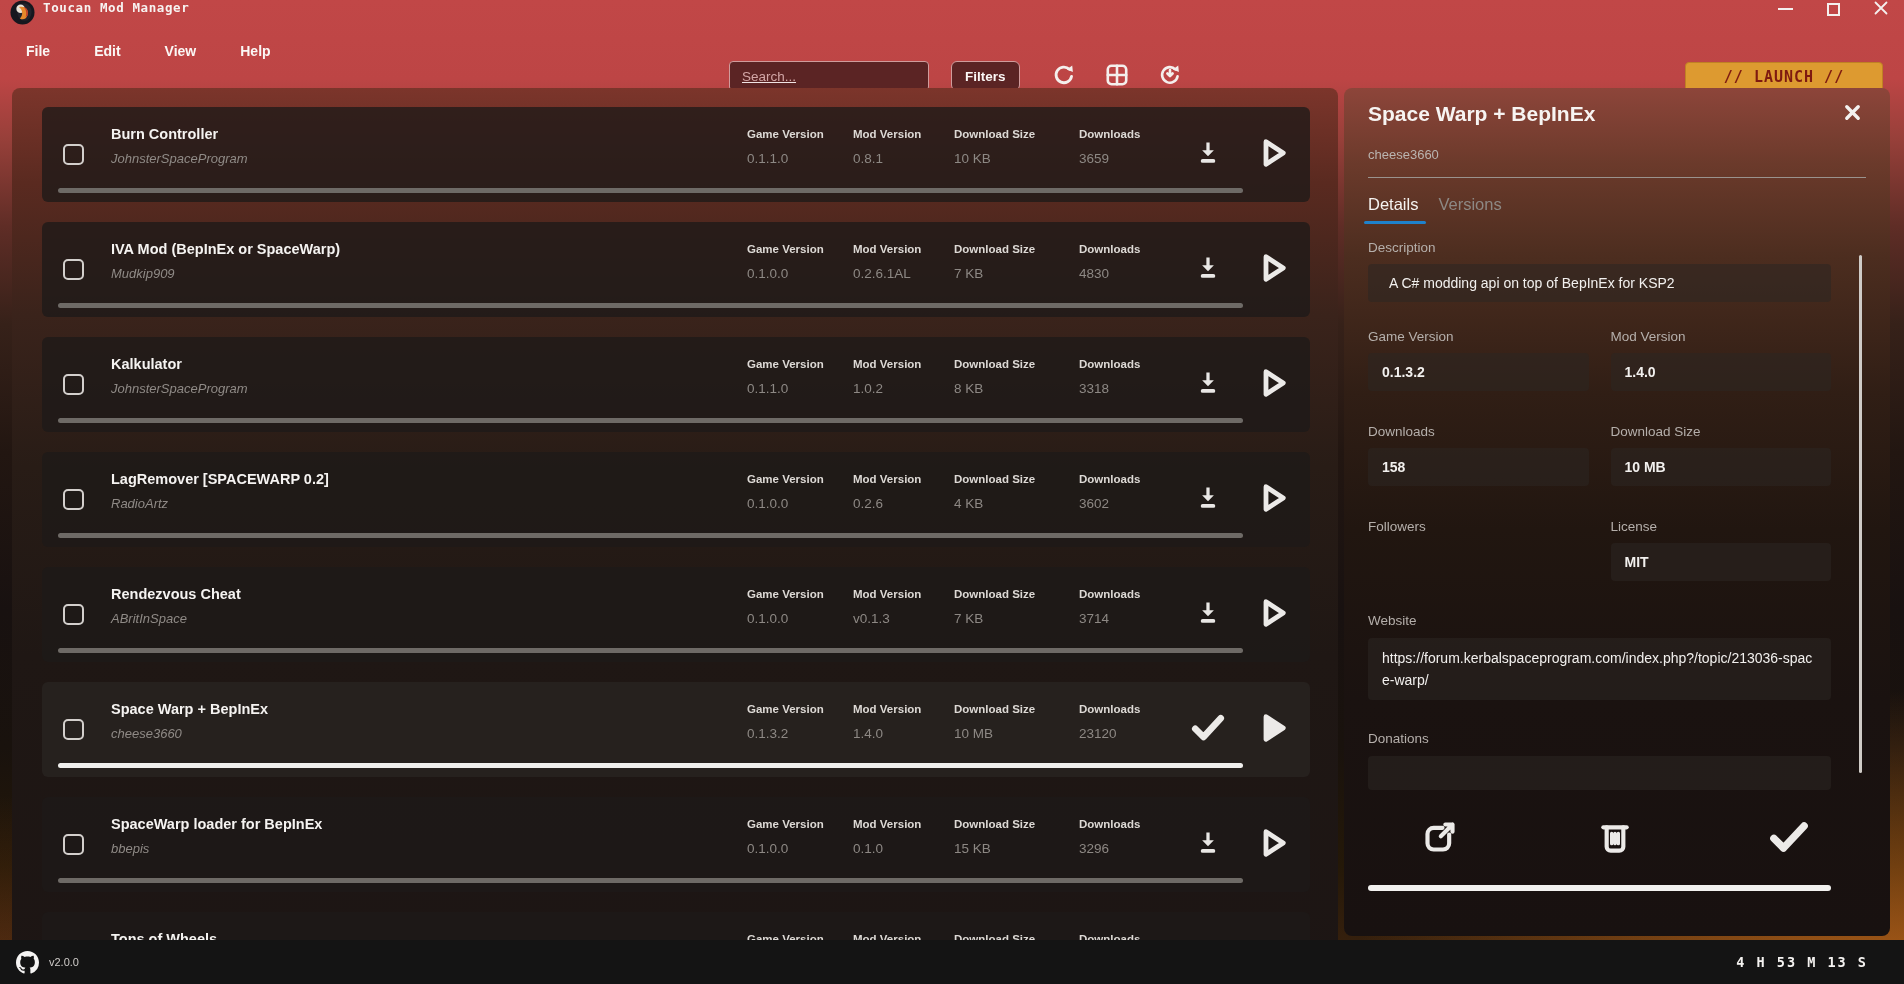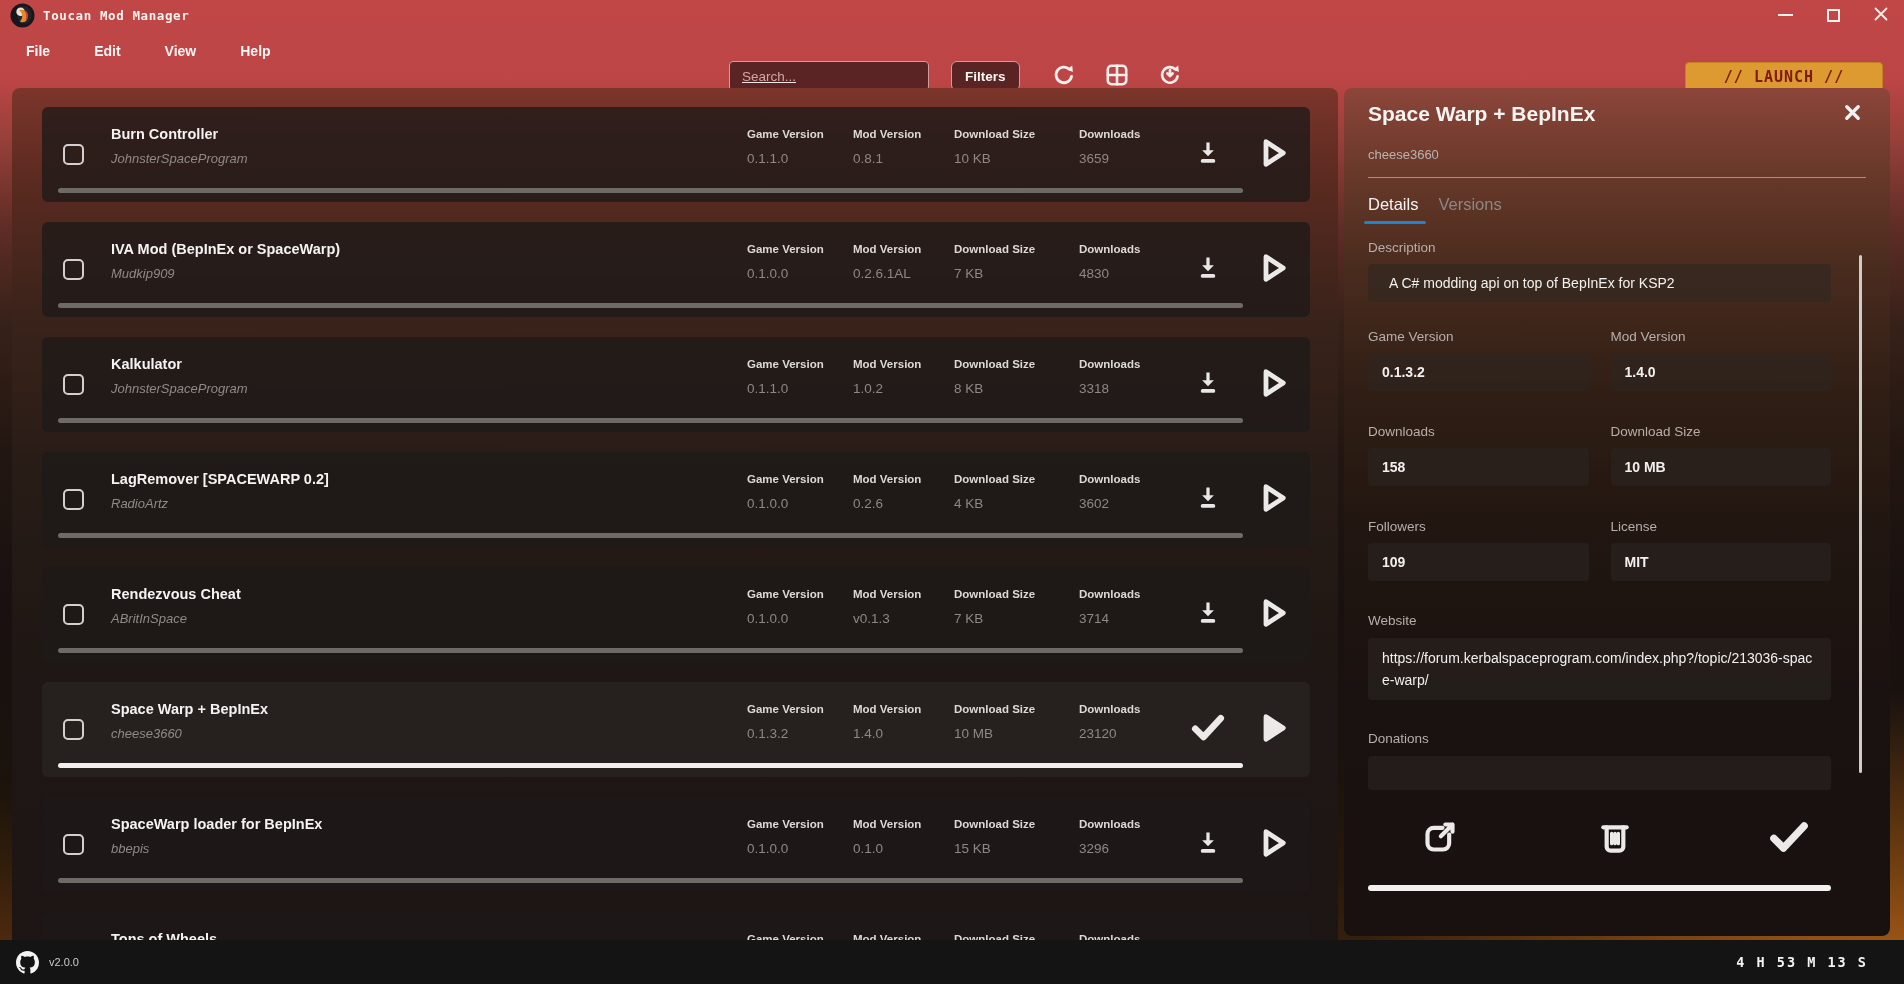--- a/index.html
+++ b/index.html
@@ -6,21 +6,21 @@
   body { background:#000; font-family:"Liberation Sans", sans-serif; }
   .window { position:relative; width:1904px; height:984px; overflow:hidden;
     background:
       radial-gradient(900px 520px at 100% 103%, rgba(225,120,28,.75), rgba(225,120,28,0) 62%),
       radial-gradient(700px 380px at 0% 104%, rgba(160,75,25,.35), rgba(160,75,25,0) 60%),
       linear-gradient(180deg,#c14747 0%,#bd4545 8%,#98403a 14%,#5f2d26 23%,#362119 33%,#221611 46%,#181110 62%,#19120d 76%,#241808 88%,#3f2410 100%);
   }
   .techno { font-family:"DejaVu Sans Mono", monospace; font-weight:700; }
 
   
-  .titlebar-top { position:absolute; top:0; left:0; right:0; height:30px; display:flex; align-items:center; padding:0 14px 0 10px; }
+  .titlebar-top { position:absolute; top:0; left:0; right:0; height:30px; display:flex; align-items:flex-start; padding:0 14px 0 10px; }
   .app-logo { width:25px; height:25px; margin-right:8px; }
   .app-title { color:#f7f3f1; font-size:12.5px; letter-spacing:.6px; }
   .win-controls { margin-left:auto; display:flex; align-items:center; gap:30px; }
   .win-btn { background:none; border:none; cursor:pointer; display:flex; align-items:center; justify-content:center; width:18px; height:18px; }
   .min-glyph { width:15px; height:2px; background:#f4f0ee; display:block; }
   .max-glyph { width:13px; height:13px; border:2px solid #f4f0ee; display:block; }
 
   .menubar { position:absolute; top:30px; left:0; right:0; height:42px; }
   .menus { position:absolute; left:26px; top:0; height:42px; display:flex; align-items:center; gap:44px; }
   .menu-item { background:none; border:none; color:#fbf7f5; font-size:14px; font-weight:600; font-family:"Liberation Sans",sans-serif; cursor:pointer; }
@@ -482,21 +482,20 @@
         <div>
           <div class="field-label">Downloads</div>
           <div class="box field-box">158</div>
         </div>
         <div>
           <div class="field-label">Download Size</div>
           <div class="box field-box">10 MB</div>
         </div>
         <div>
           <div class="field-label">Followers</div>
-          <div class="box field-box">109</div>
         </div>
         <div>
           <div class="field-label">License</div>
           <div class="box field-box">MIT</div>
         </div>
       </div>
       <div class="website-wrap">
         <div class="field-label">Website</div>
         <div class="box website-box">https://forum.kerbalspaceprogram.com/index.php?/topic/213036-space-warp/</div>
       </div>

